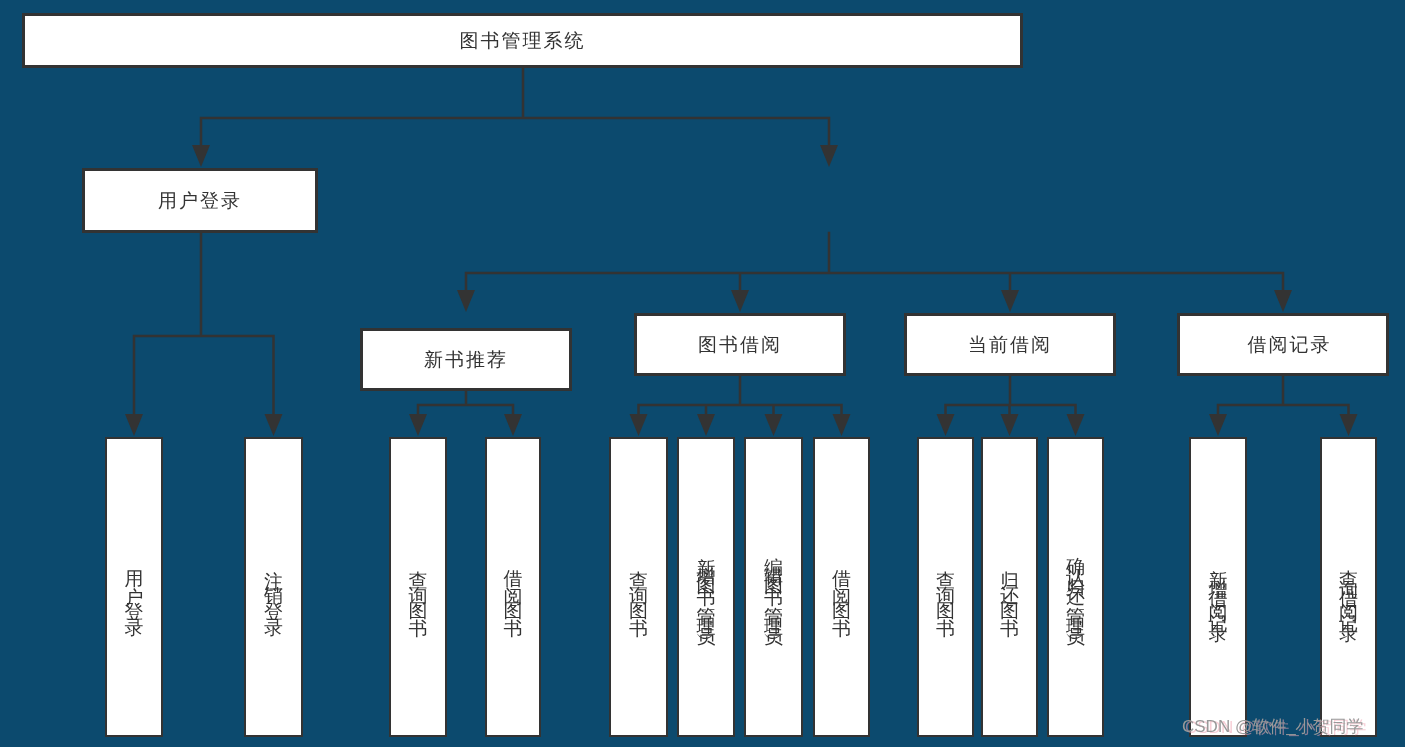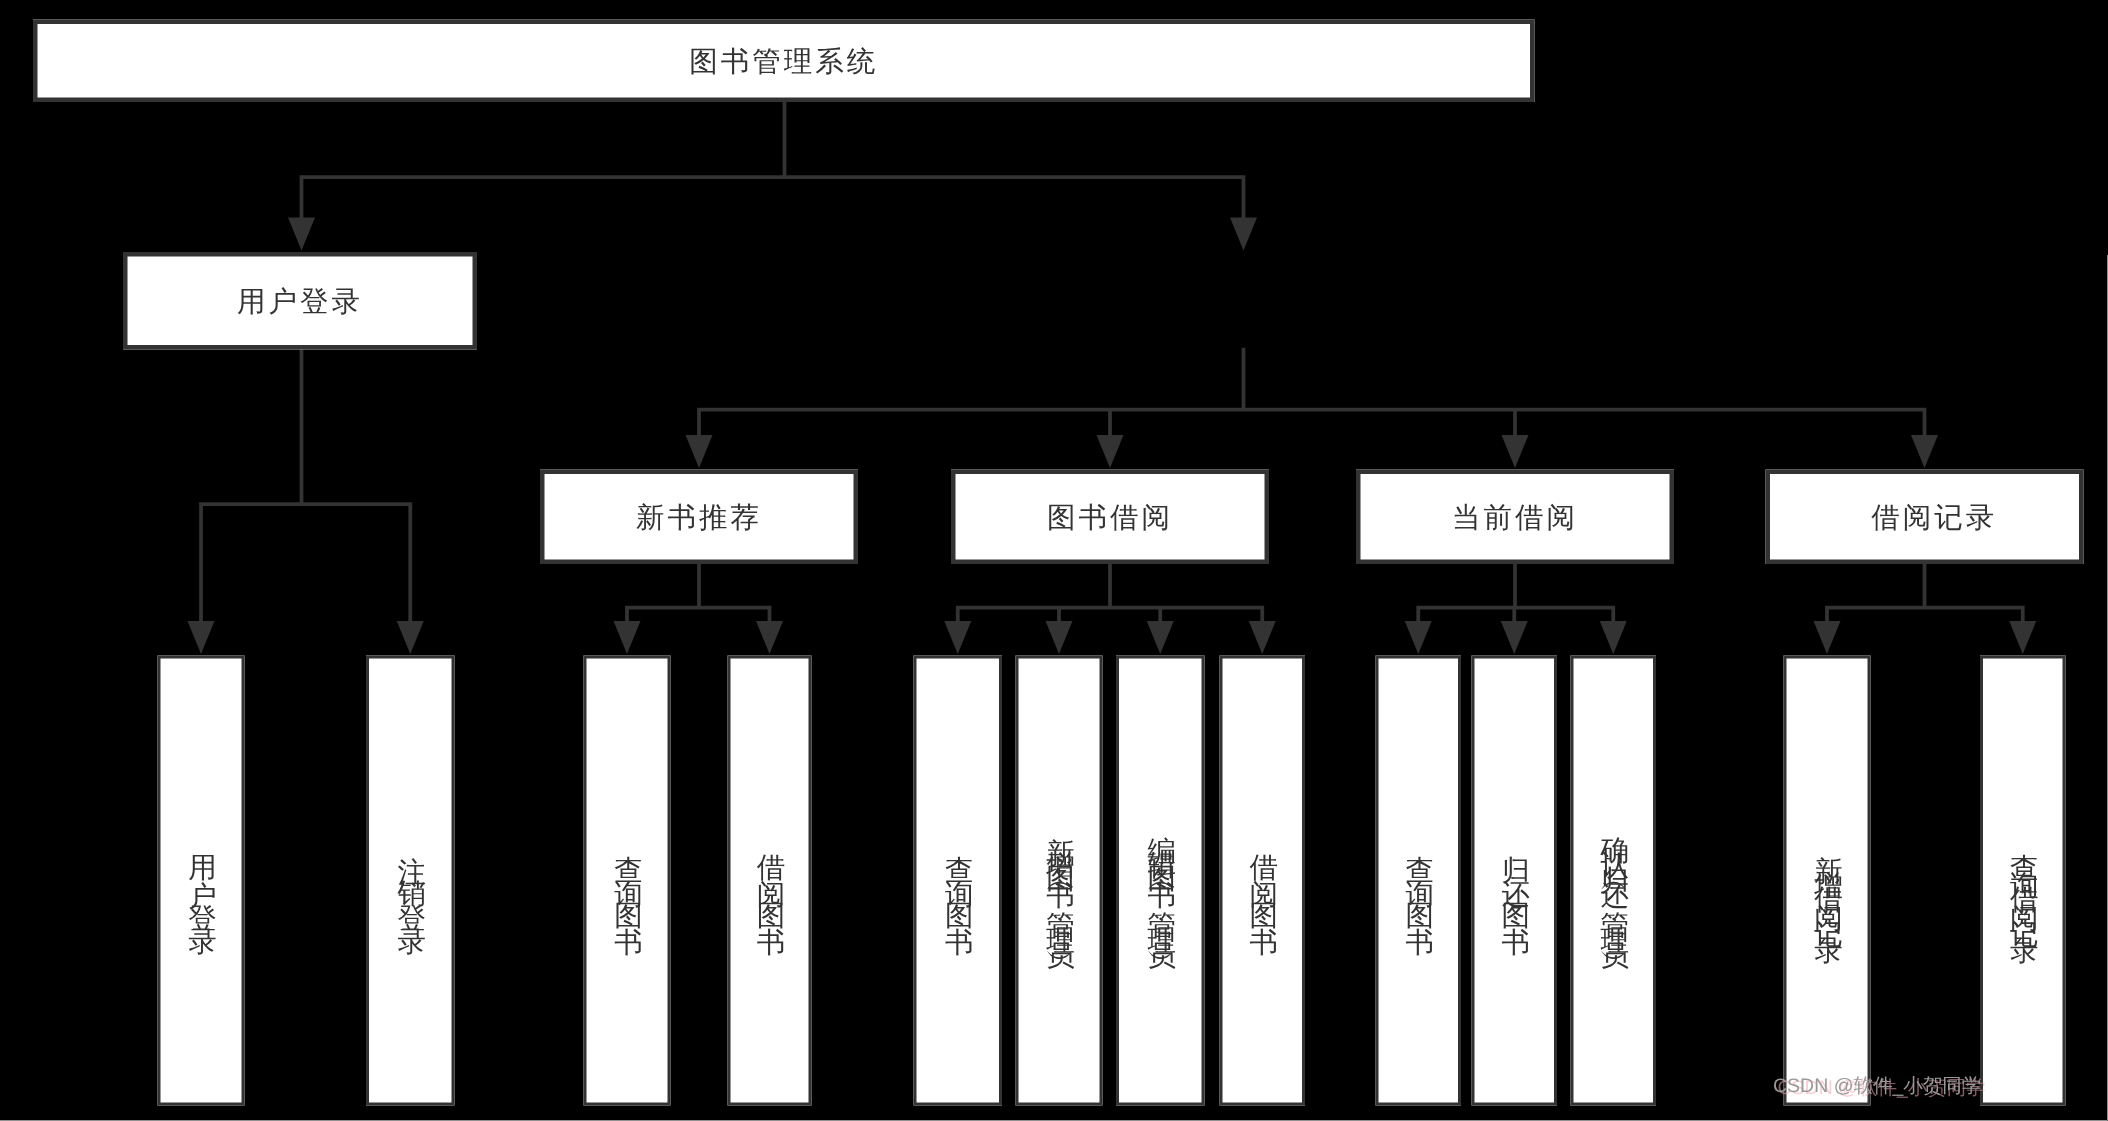--- a/index.html
+++ b/index.html
@@ -1,20 +1,20 @@
 <!DOCTYPE html>
 <html><head>
 <meta charset="utf-8">
 <style>
   html, body { margin: 0; padding: 0; background: #ffffff; }
   .canvas {
     position: relative;
     width: 1405px;
     height: 747px;
-    background: #000000;
+    background: #0c4a6e;
     font-family: "Liberation Sans", sans-serif;
     overflow: hidden;
   }
   .wires { position: absolute; left: 0; top: 0; z-index: 1; }
   .box {
     position: absolute;
     box-sizing: border-box;
     background: #ffffff;
     border: 3px solid #333333;
     color: #333333;
@@ -33,21 +33,21 @@
   }
   .leaf span { white-space: nowrap; }
   .vs4 { font-size: 19px; letter-spacing: 16px; }
   .vs6 { font-size: 19px; letter-spacing: 11px; }
   .vs9 { font-size: 19px; letter-spacing: 10px; }
   .watermark {
     position: absolute;
     left: 1182px;
     top: 715px;
     z-index: 5;
-    font-size: 13px;
+    font-size: 17px;
     color: #999999;
     text-shadow: 3px 1px 0 rgba(240, 166, 181, 0.55);
     white-space: nowrap;
   }
 </style>
 </head>
 <body>
 
 <div class="canvas">
 
@@ -95,21 +95,21 @@
   </svg>
 
   <div class="box" style="left:22px; top:13px; width:1001px; height:55px;">
     <span class="hlabel">图书管理系统</span>
   </div>
 
   <div class="box" style="left:82px; top:168px; width:236px; height:65px;">
     <span class="hlabel">用户登录</span>
   </div>
 
-  <div class="box" style="left:360px; top:313px; width:212px; height:63px;">
+  <div class="box" style="left:360px; top:328px; width:212px; height:63px;">
     <span class="hlabel">新书推荐</span>
   </div>
   <div class="box" style="left:634px; top:313px; width:212px; height:63px;">
     <span class="hlabel">图书借阅</span>
   </div>
   <div class="box" style="left:904px; top:313px; width:212px; height:63px;">
     <span class="hlabel">当前借阅</span>
   </div>
   <div class="box" style="left:1177px; top:313px; width:212px; height:63px;padding-left:13px;">
     <span class="hlabel">借阅记录</span>

